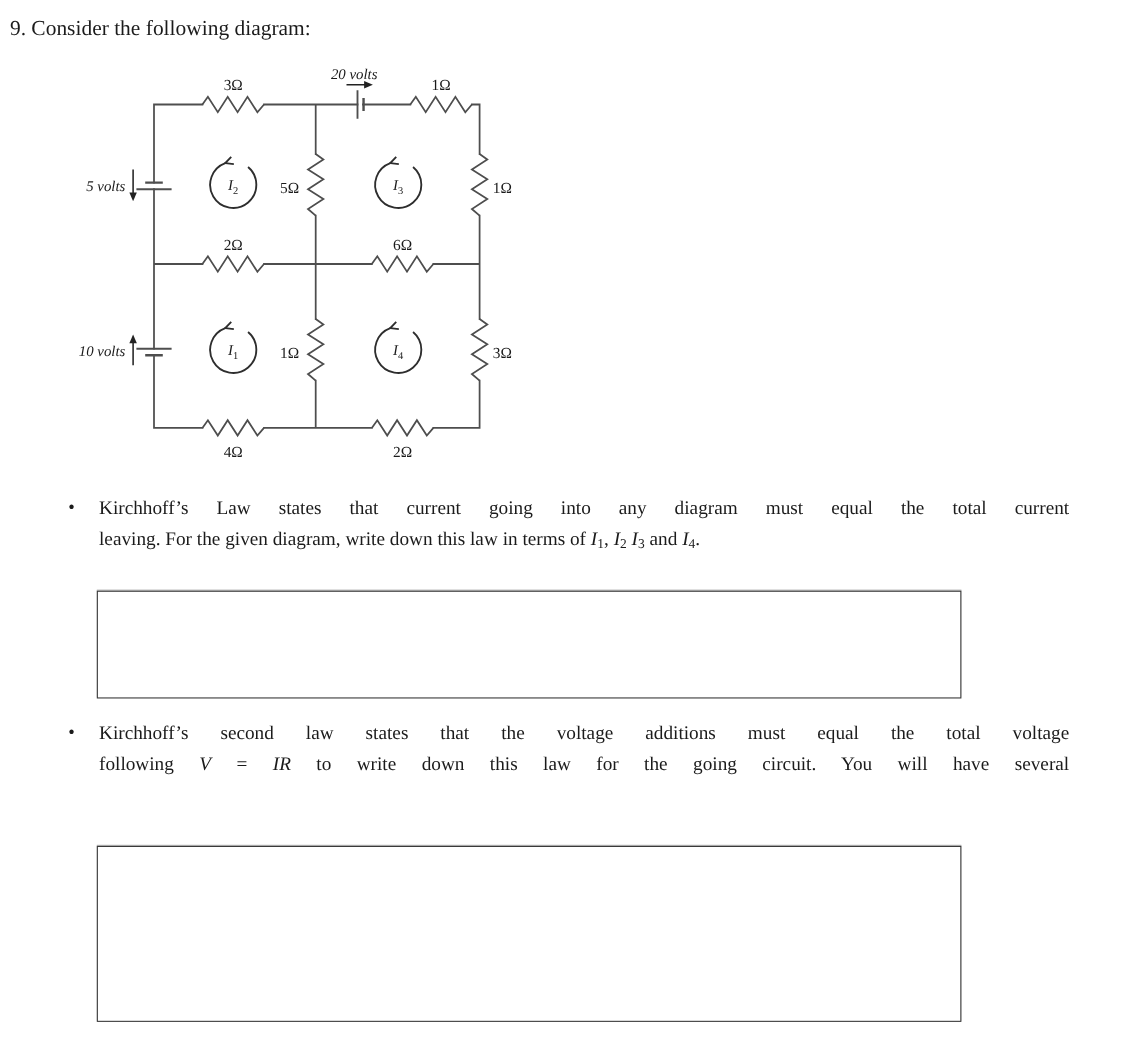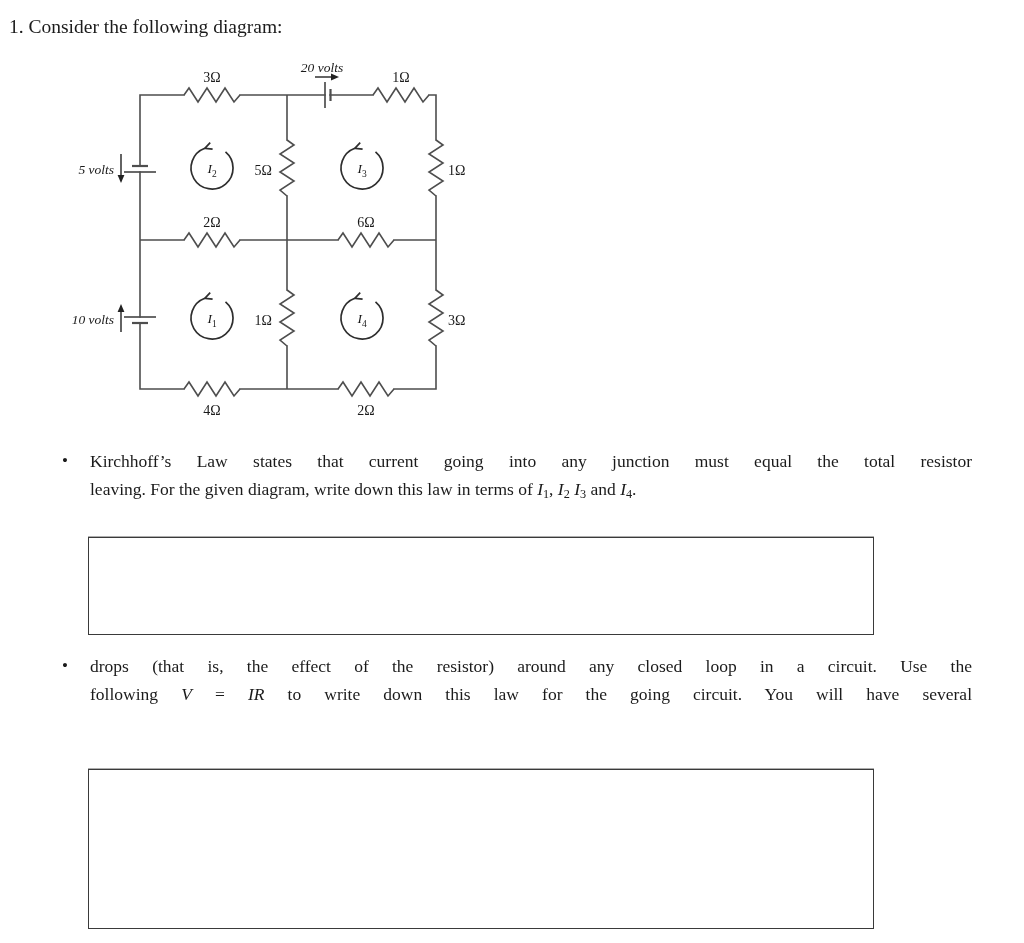--- a/index.html
+++ b/index.html
@@ -28,21 +28,21 @@
   .it{font-style:italic;}
   .sub{font-size:70%;vertical-align:-0.25em;}
   .answer-box{border:1.5px solid #3a3a3a;box-sizing:border-box;background:#ffffff;
               box-shadow:0 -1px 0 0 #aeaeae;}
   .box1{left:88px;top:537px;width:786px;height:98px;}
   .box2{left:88px;top:769px;width:786px;height:160px;}
 </style>
 </head>
 <body>
 
-<div class="abs title">1. Consider the following diagram:</div>
+<div class="abs title">9. Consider the following diagram:</div>
 
 <svg class="abs circuit" viewBox="0 0 470 380" xmlns="http://www.w3.org/2000/svg">
 
   <g>
     <path class="wire" d="M90,50 H134 M190,50 H275 M280,50 H323 M379,50 H386
                           M90,50 V121 M90,127 V272 M90,278 V344
                           M237,50 V95 M237,151 V245 M237,301 V344
                           M386,50 V95 M386,151 V245 M386,301 V344
                           M90,195 H134 M190,195 H288 M344,195 H386
                           M90,344 H134 M190,344 H288 M344,344 H386"></path>
@@ -143,28 +143,28 @@
   <g>
     <path class="loop" d="M325.5,256.9 A21,21 0 1 1 304.8,253.3"></path>
     <path class="loop" d="M310.2,247.6 L304.8,253.3 L312.6,254.2"></path>
     <text class="llabel" x="312" y="278" text-anchor="middle"><tspan class="lit">I</tspan><tspan class="lsub" dy="3.5">4</tspan></text>
   </g>
 </svg>
 
 <div class="abs bullet" style="top:447px">
   <span class="marker">•</span>
   <div class="btext">
-    <div class="tline jline">Kirchhoff’s Law states that current going into any junction must equal the total resistor</div>
+    <div class="tline jline">Kirchhoff’s Law states that current going into any diagram must equal the total current</div>
     <div class="tline"><span>leaving. For the given diagram, write down this law in terms of </span><span class="it">I</span><span class="sub">1</span><span>, </span><span class="it">I</span><span class="sub">2</span><span> </span><span class="it">I</span><span class="sub">3</span><span> and </span><span class="it">I</span><span class="sub">4</span><span>.</span></div>
   </div>
 </div>
 
 <div class="abs answer-box box1"></div>
 
 <div class="abs bullet" style="top:652px">
   <span class="marker">•</span>
   <div class="btext">
-    <div class="tline jline">drops (that is, the effect of the resistor) around any closed loop in a circuit. Use the</div>
+    <div class="tline jline">Kirchhoff’s second law states that the voltage additions must equal the total voltage</div>
     <div class="tline jline"><span>following </span><span class="it">V</span><span> = </span><span class="it">IR</span><span> to write down this law for the going circuit. You will have several</span></div>
   </div>
 </div>
 
 <div class="abs answer-box box2"></div>
 
 </body></html>

